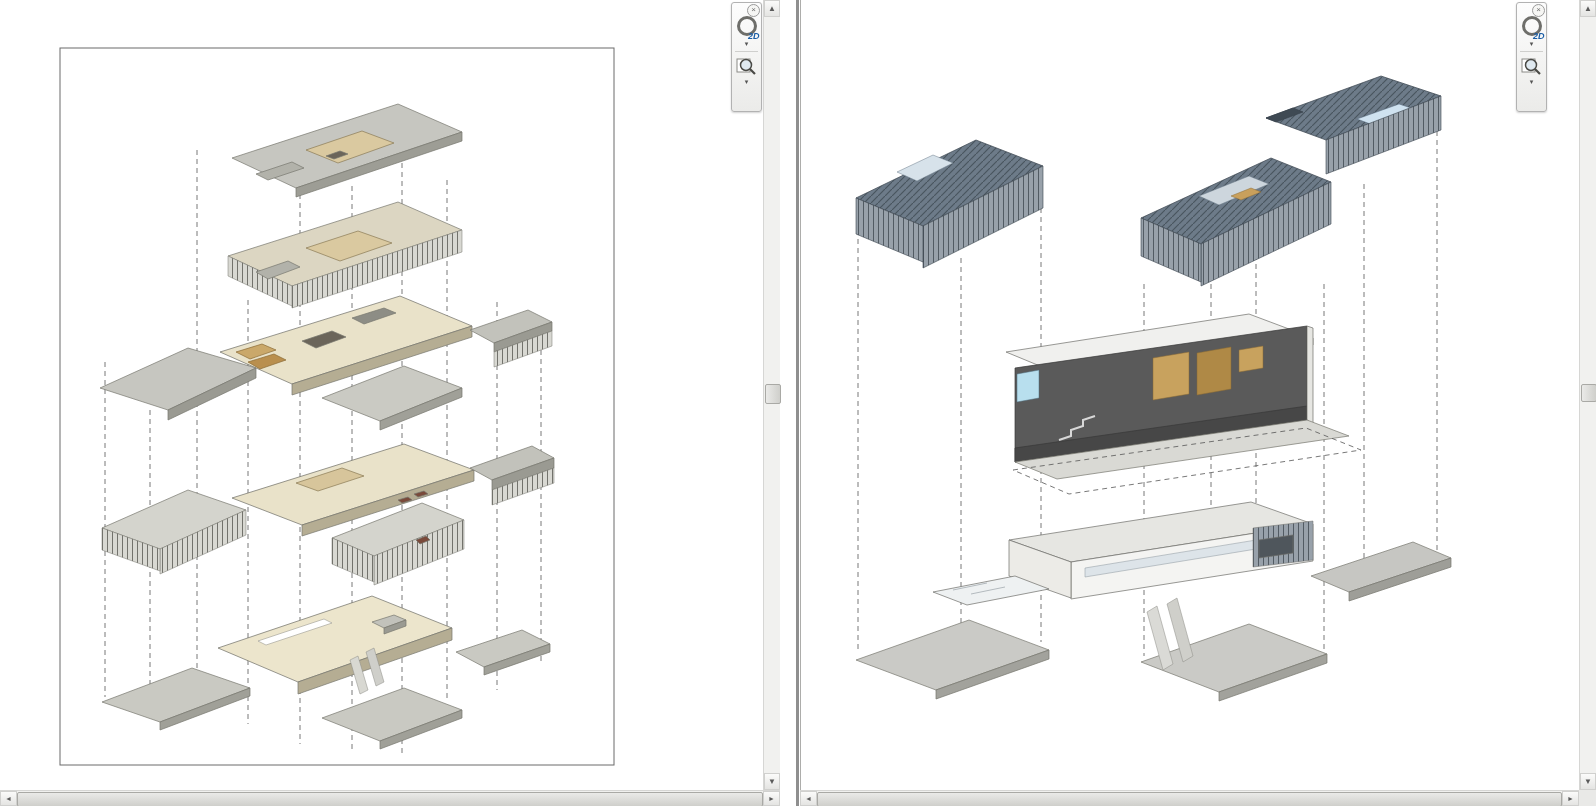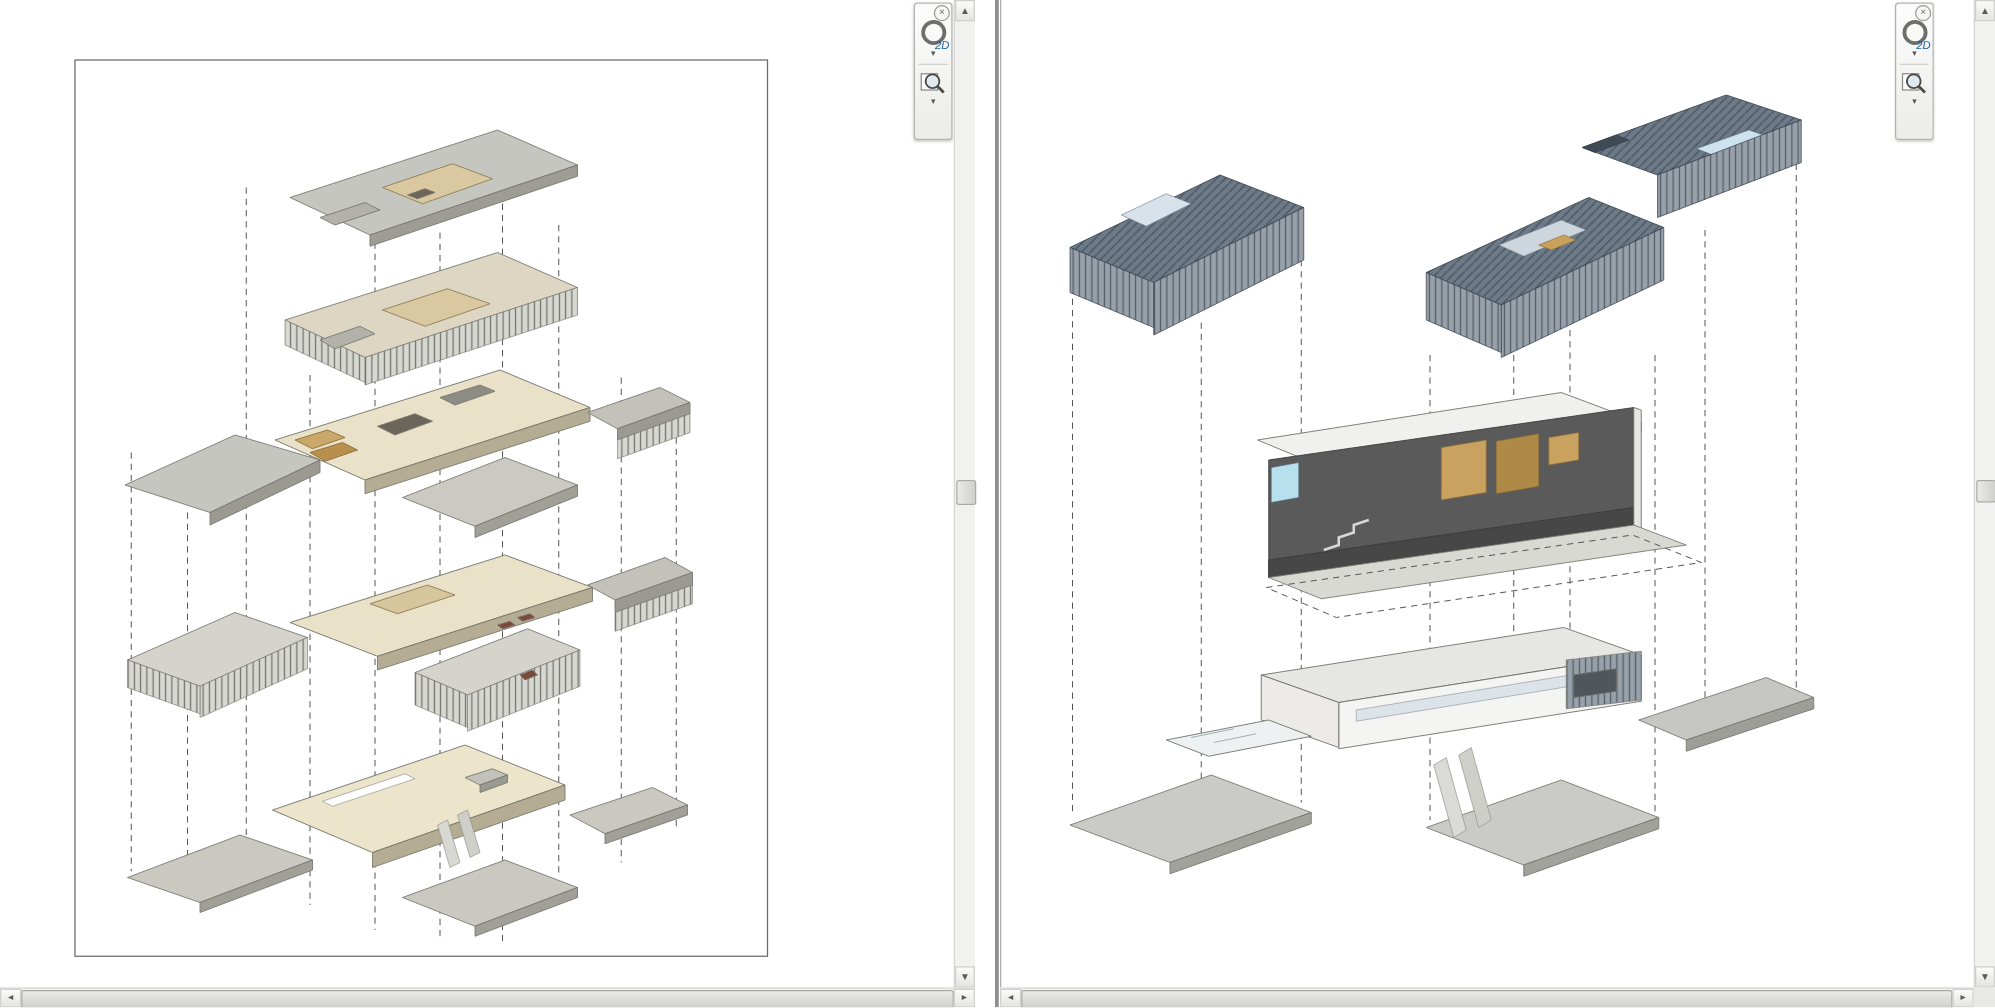--- a/index.html
+++ b/index.html
@@ -45,21 +45,21 @@
   .navbar{position:absolute;top:2px;width:31px;height:110px;border:1px solid #b2b2b2;border-radius:3px;
       background:linear-gradient(180deg,#fdfdfd,#ebebe9);box-shadow:0 1px 2px rgba(0,0,0,.18);
       display:flex;flex-direction:column;align-items:center;padding:3px 0 2px;box-sizing:border-box;}
   #navbar-left{left:731px;}
   #navbar-right{left:1516px;}
   .nav-close{position:absolute;top:1px;right:1px;width:11px;height:11px;border-radius:50%;
       border:1px solid #9a9a9a;background:#f6f6f4;color:#6f6f6f;font-size:8px;line-height:9px;
       text-align:center;cursor:default;user-select:none;}
   .nav-wheel{position:relative;width:24px;height:24px;margin-top:9px;cursor:default;}
   .wheel-ring{position:absolute;left:2px;top:1px;width:14px;height:14px;border:3px solid #6e6e6a;border-radius:50%;}
-  .wheel-2d{position:absolute;right:-1px;bottom:-2px;font-size:9px;font-weight:normal;font-style:italic;color:#1b5ea6;}
+  .wheel-2d{position:absolute;right:-1px;bottom:-2px;font-size:9px;font-weight:bold;font-style:italic;color:#1b5ea6;}
   .nav-caret{font-size:7px;color:#555;height:9px;line-height:9px;cursor:default;user-select:none;}
   .nav-sep{width:23px;height:1px;background:#cfcfcd;margin:3px 0;}
   .nav-zoom{width:24px;height:22px;display:flex;align-items:center;justify-content:center;cursor:default;}
 
   svg{display:block;}
 </style>
 </head>
 <body>
 
 <div id="app">

